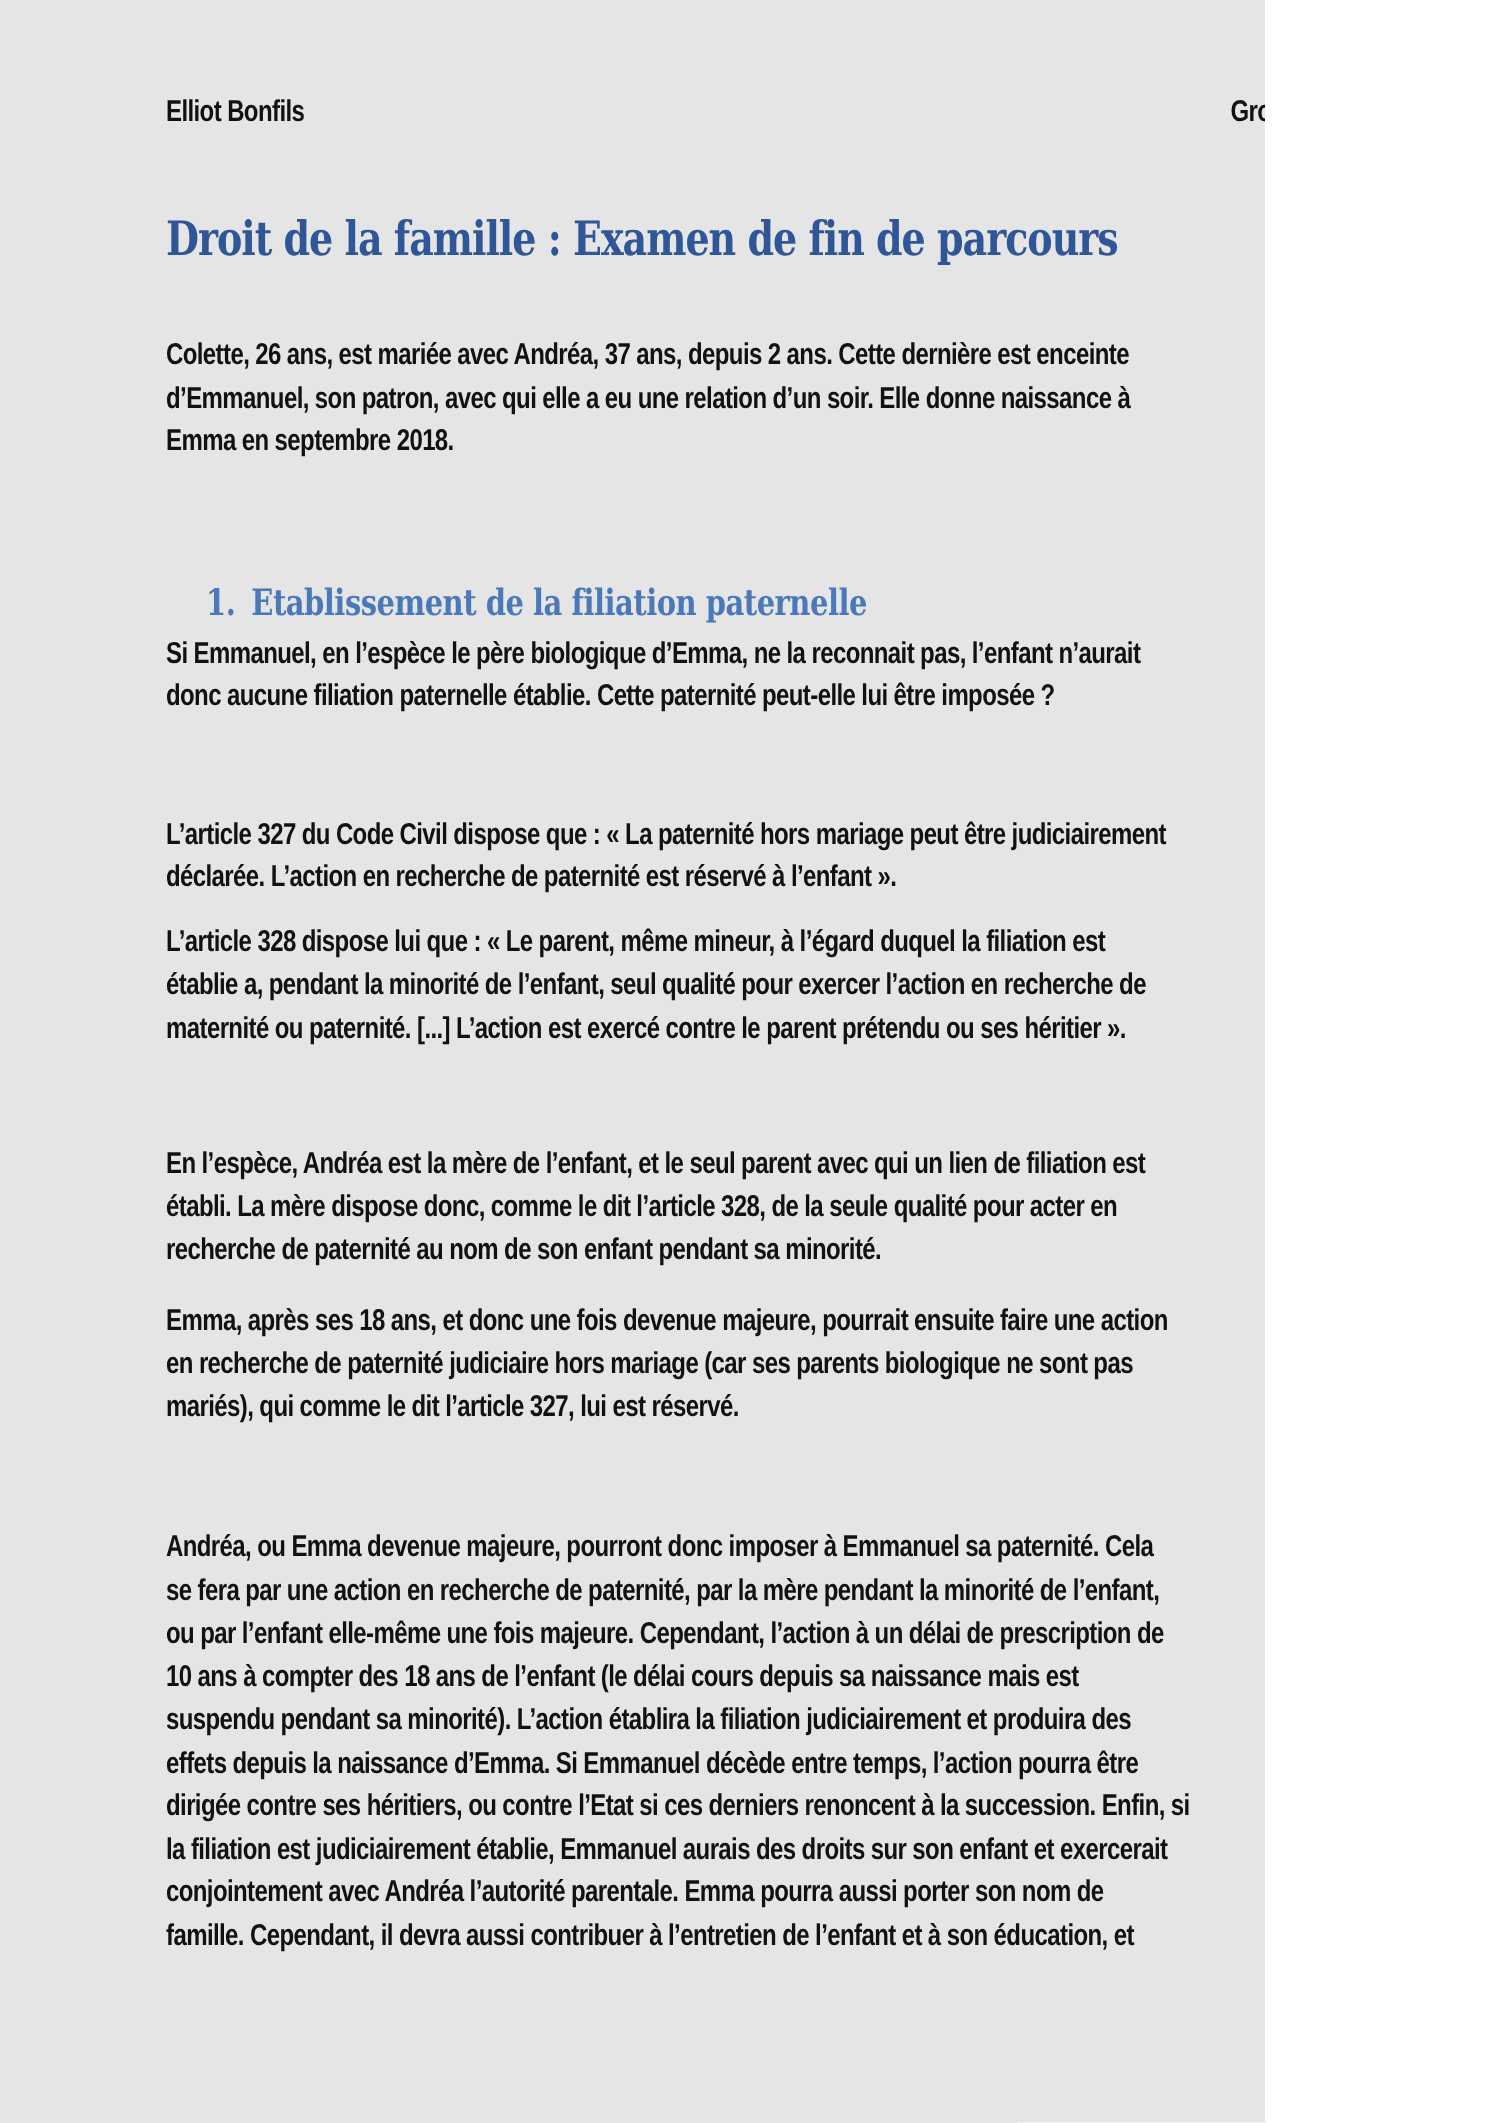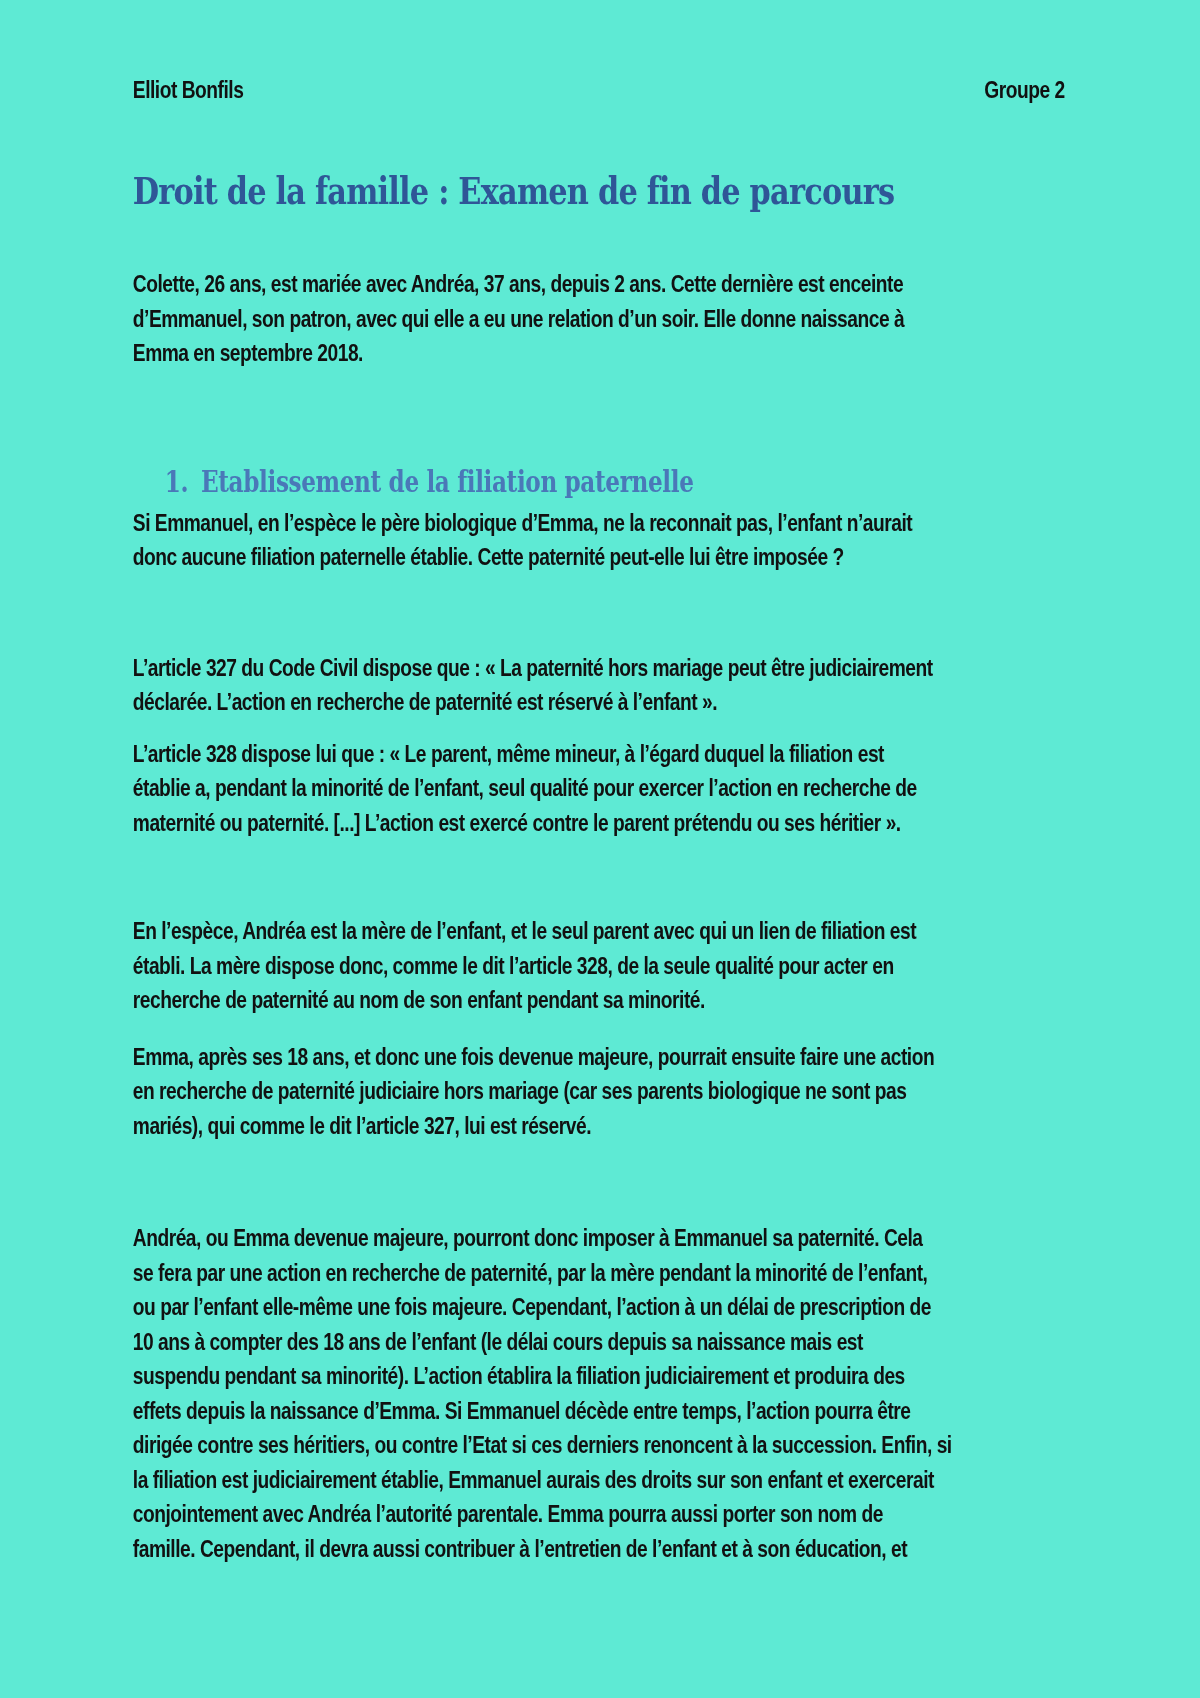--- a/index.html
+++ b/index.html
@@ -1,19 +1,19 @@
 <!DOCTYPE html>
 <html><head>
 <meta charset="utf-8">
 <style>
   html, body { margin: 0; padding: 0; background: #ffffff; }
   .page {
-    width: 1200px;
+    width: 1012px;
     height: 1698px;
-    background: #5eead4;
+    background: #e5e5e5;
     overflow: hidden;
     position: relative;
     font-family: "Liberation Sans", sans-serif;
   }
   
   .scale-wrap {
     width: 1165px;
     padding: 75px 0 0 166px;
     transform: scaleX(0.8);
     transform-origin: 0 0;

